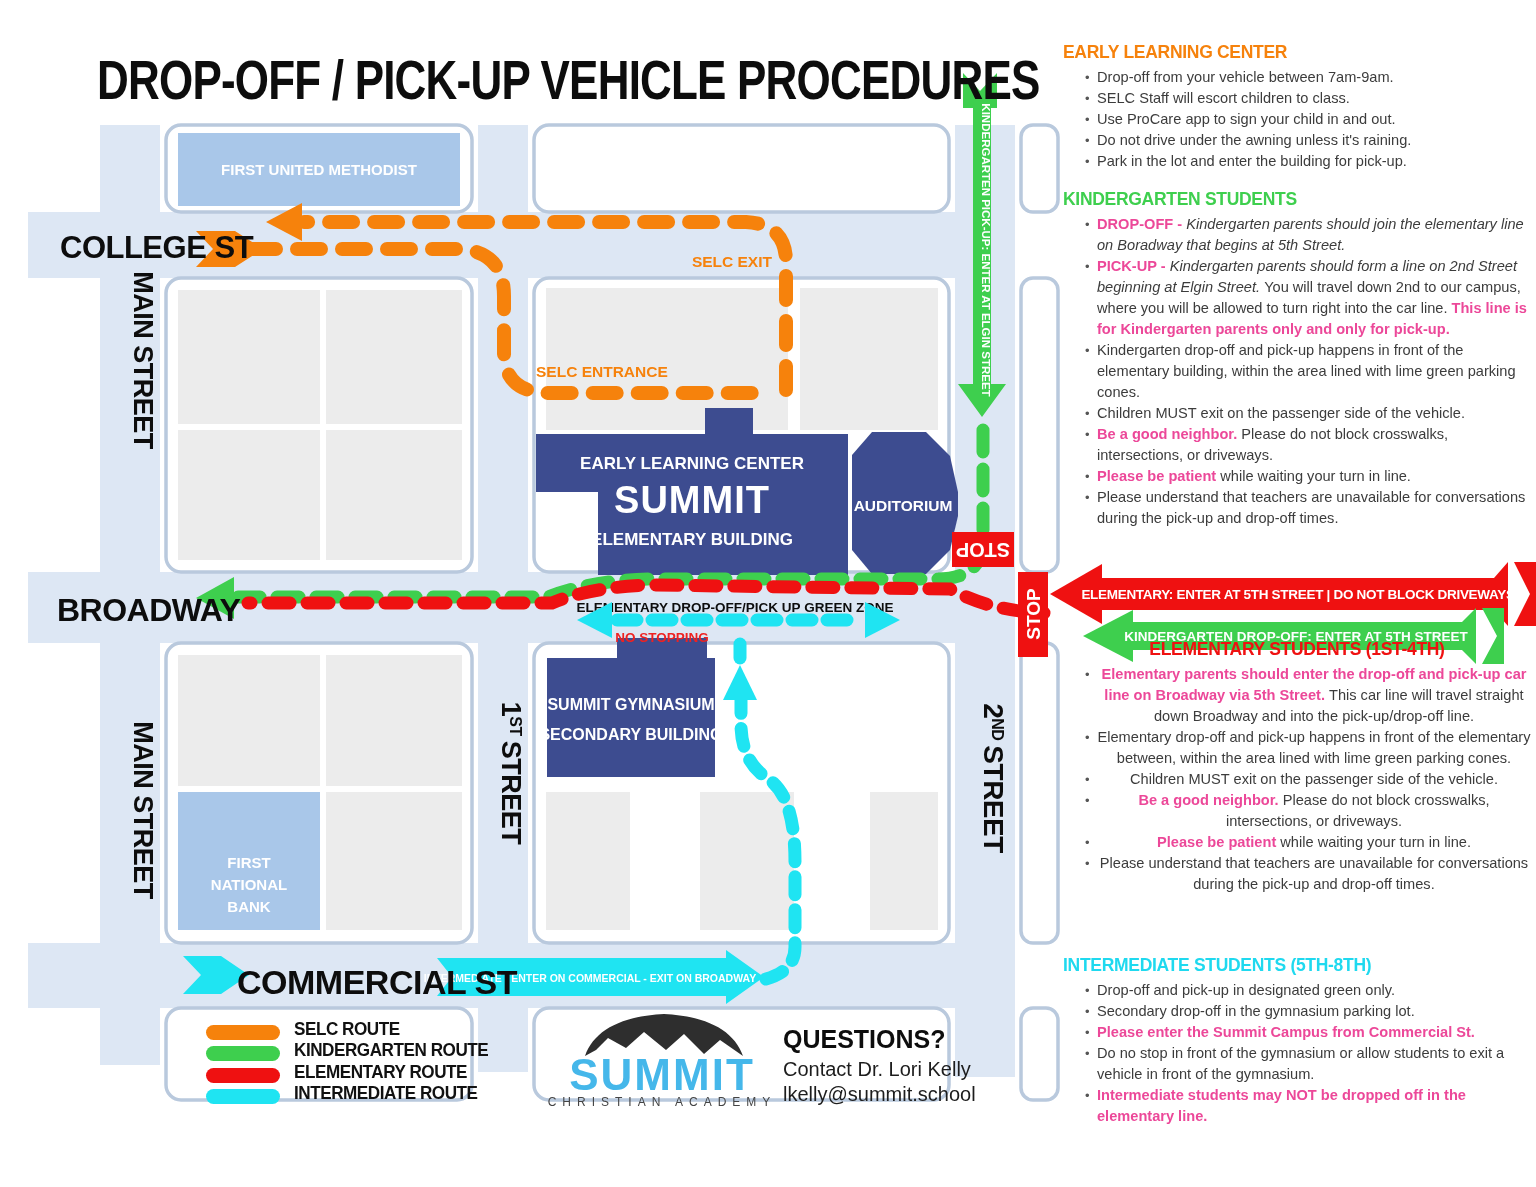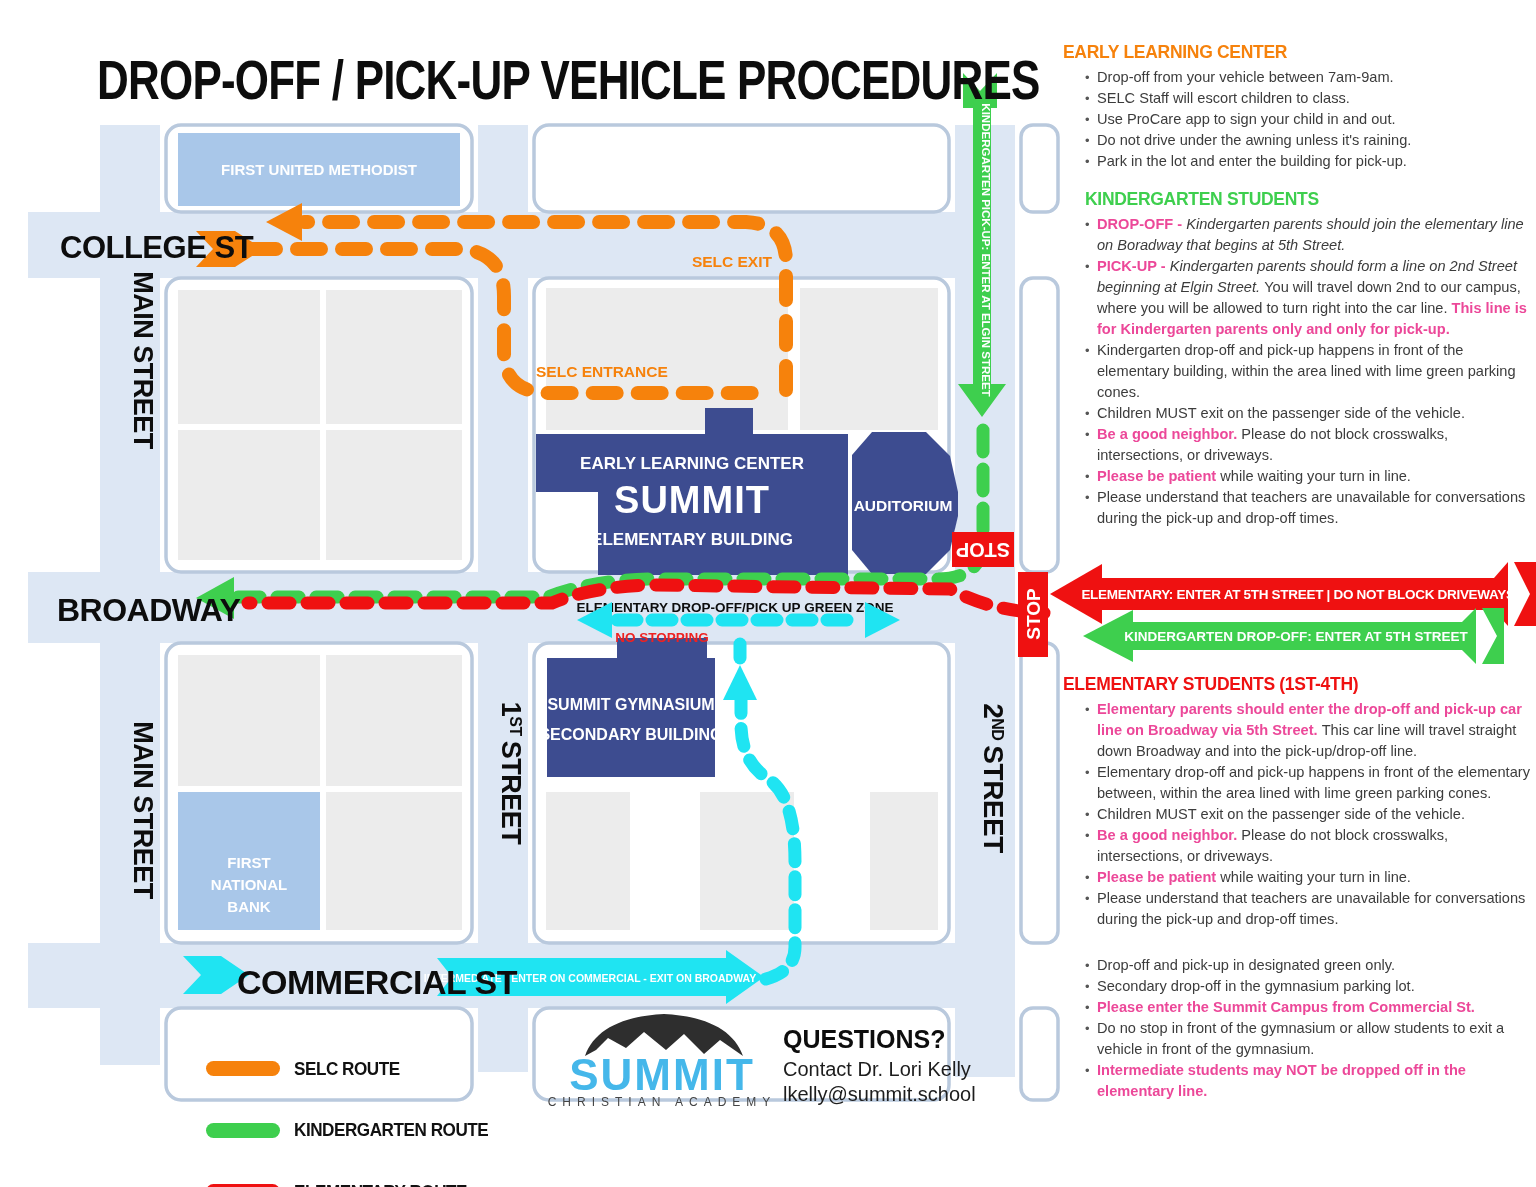--- a/index.html
+++ b/index.html
@@ -12,21 +12,21 @@
   #sidebar{position:absolute;left:1063px;top:0;width:468px;height:1187px;}
   .section{position:absolute;left:0;width:468px;}
   .sec-head{font-size:17.5px;font-weight:800;letter-spacing:-0.3px;margin-bottom:4px;}
   .section ul{list-style:none;margin:0;padding:0 0 0 22px;}
   .section li{position:relative;font-size:14.6px;line-height:21px;color:#3c3c3c;padding-left:12px;}
   .section li .dot{position:absolute;left:0;top:0;font-size:13px;color:#555;}
   .seg-b{font-weight:700;color:#ec4899;}
   .seg-i{font-style:italic;}
   
   #legend{position:absolute;left:206px;top:1018px;}
-  .legend-row{display:flex;align-items:center;height:21.5px;margin-top:40px;}
+  .legend-row{display:flex;align-items:flex-end;height:21.5px;}
   .legend-pill{width:74px;height:15px;border-radius:8px;margin-right:14px;flex:0 0 auto;}
   .legend-label{font-size:19px;font-weight:800;letter-spacing:-0.5px;color:#111;white-space:nowrap;transform:scaleX(.9);transform-origin:left center;}
   svg text{font-family:"Liberation Sans",sans-serif;}
   .st-label{font-weight:800;fill:#0d0d0d;letter-spacing:-0.5px;}
   .bld-label{font-weight:700;fill:#ffffff;}
   .route-label{font-weight:800;}
 </style>
 </head>
 <body>
 
@@ -207,43 +207,44 @@
         <div class="sec-head" style="color: rgb(246, 130, 12);">EARLY LEARNING CENTER</div>
         <ul>
           <li><span class="dot">•</span><span>Drop-off from your vehicle between 7am-9am.</span></li>
           <li><span class="dot">•</span><span>SELC Staff will escort children to class.</span></li>
           <li><span class="dot">•</span><span>Use ProCare app to sign your child in and out.</span></li>
           <li><span class="dot">•</span><span>Do not drive under the awning unless it's raining.</span></li>
           <li><span class="dot">•</span><span>Park in the lot and enter the building for pick-up.</span></li>
         </ul>
       </div>
       <div class="section" style="top: 189px;">
-        <div class="sec-head" style="color: rgb(62, 207, 78); margin-left: 22px;">KINDERGARTEN STUDENTS</div>
+        <div class="sec-head" style="color: rgb(62, 207, 78);">KINDERGARTEN STUDENTS</div>
         <ul>
           <li><span class="dot">•</span><span class="seg-b">DROP-OFF - </span><span class="seg-i">Kindergarten parents should join the elementary line on Boradway that begins at 5th Street.</span></li>
           <li><span class="dot">•</span><span class="seg-b">PICK-UP - </span><span class="seg-i">Kindergarten parents should form a line on 2nd Street beginning at Elgin Street. </span><span>You will travel down 2nd to our campus, where you will be allowed to turn right into the car line. </span><span class="seg-b">This line is for Kindergarten parents only and only for pick-up.</span></li>
           <li><span class="dot">•</span><span>Kindergarten drop-off and pick-up happens in front of the elementary building, within the area lined with lime green parking cones.</span></li>
           <li><span class="dot">•</span><span>Children MUST exit on the passenger side of the vehicle.</span></li>
           <li><span class="dot">•</span><span class="seg-b">Be a good neighbor. </span><span>Please do not block crosswalks, intersections, or driveways.</span></li>
           <li><span class="dot">•</span><span class="seg-b">Please be patient </span><span>while waiting your turn in line.</span></li>
           <li><span class="dot">•</span><span>Please understand that teachers are unavailable for conversations during the pick-up and drop-off times.</span></li>
         </ul>
       </div>
-      <div class="section" style="top: 674px;">
+      <div class="section" style="top: 639px; text-align: center;">
         <div class="sec-head" style="color: rgb(239, 17, 17);">ELEMENTARY STUDENTS (1ST-4TH)</div>
         <ul>
           <li><span class="dot">•</span><span class="seg-b">Elementary parents should enter the drop-off and pick-up car line on Broadway via 5th Street. </span><span>This car line will travel straight down Broadway and into the pick-up/drop-off line.</span></li>
           <li><span class="dot">•</span><span>Elementary drop-off and pick-up happens in front of the elementary between, within the area lined with lime green parking cones.</span></li>
           <li><span class="dot">•</span><span>Children MUST exit on the passenger side of the vehicle.</span></li>
           <li><span class="dot">•</span><span class="seg-b">Be a good neighbor. </span><span>Please do not block crosswalks, intersections, or driveways.</span></li>
           <li><span class="dot">•</span><span class="seg-b">Please be patient </span><span>while waiting your turn in line.</span></li>
           <li><span class="dot">•</span><span>Please understand that teachers are unavailable for conversations during the pick-up and drop-off times.</span></li>
         </ul>
       </div>
       <div class="section" style="top: 955px;">
+        <div class="sec-head" style="color: rgb(31, 217, 239);">INTERMEDIATE STUDENTS (5TH-8TH)</div>
         <ul>
           <li><span class="dot">•</span><span>Drop-off and pick-up in designated green only.</span></li>
           <li><span class="dot">•</span><span>Secondary drop-off in the gymnasium parking lot.</span></li>
           <li><span class="dot">•</span><span class="seg-b">Please enter the Summit Campus from Commercial St.</span></li>
           <li><span class="dot">•</span><span>Do no stop in front of the gymnasium or allow students to exit a vehicle in front of the gymnasium.</span></li>
           <li><span class="dot">•</span><span class="seg-b">Intermediate students may NOT be dropped off in the elementary line.</span></li>
         </ul>
       </div>
     </div>
 

